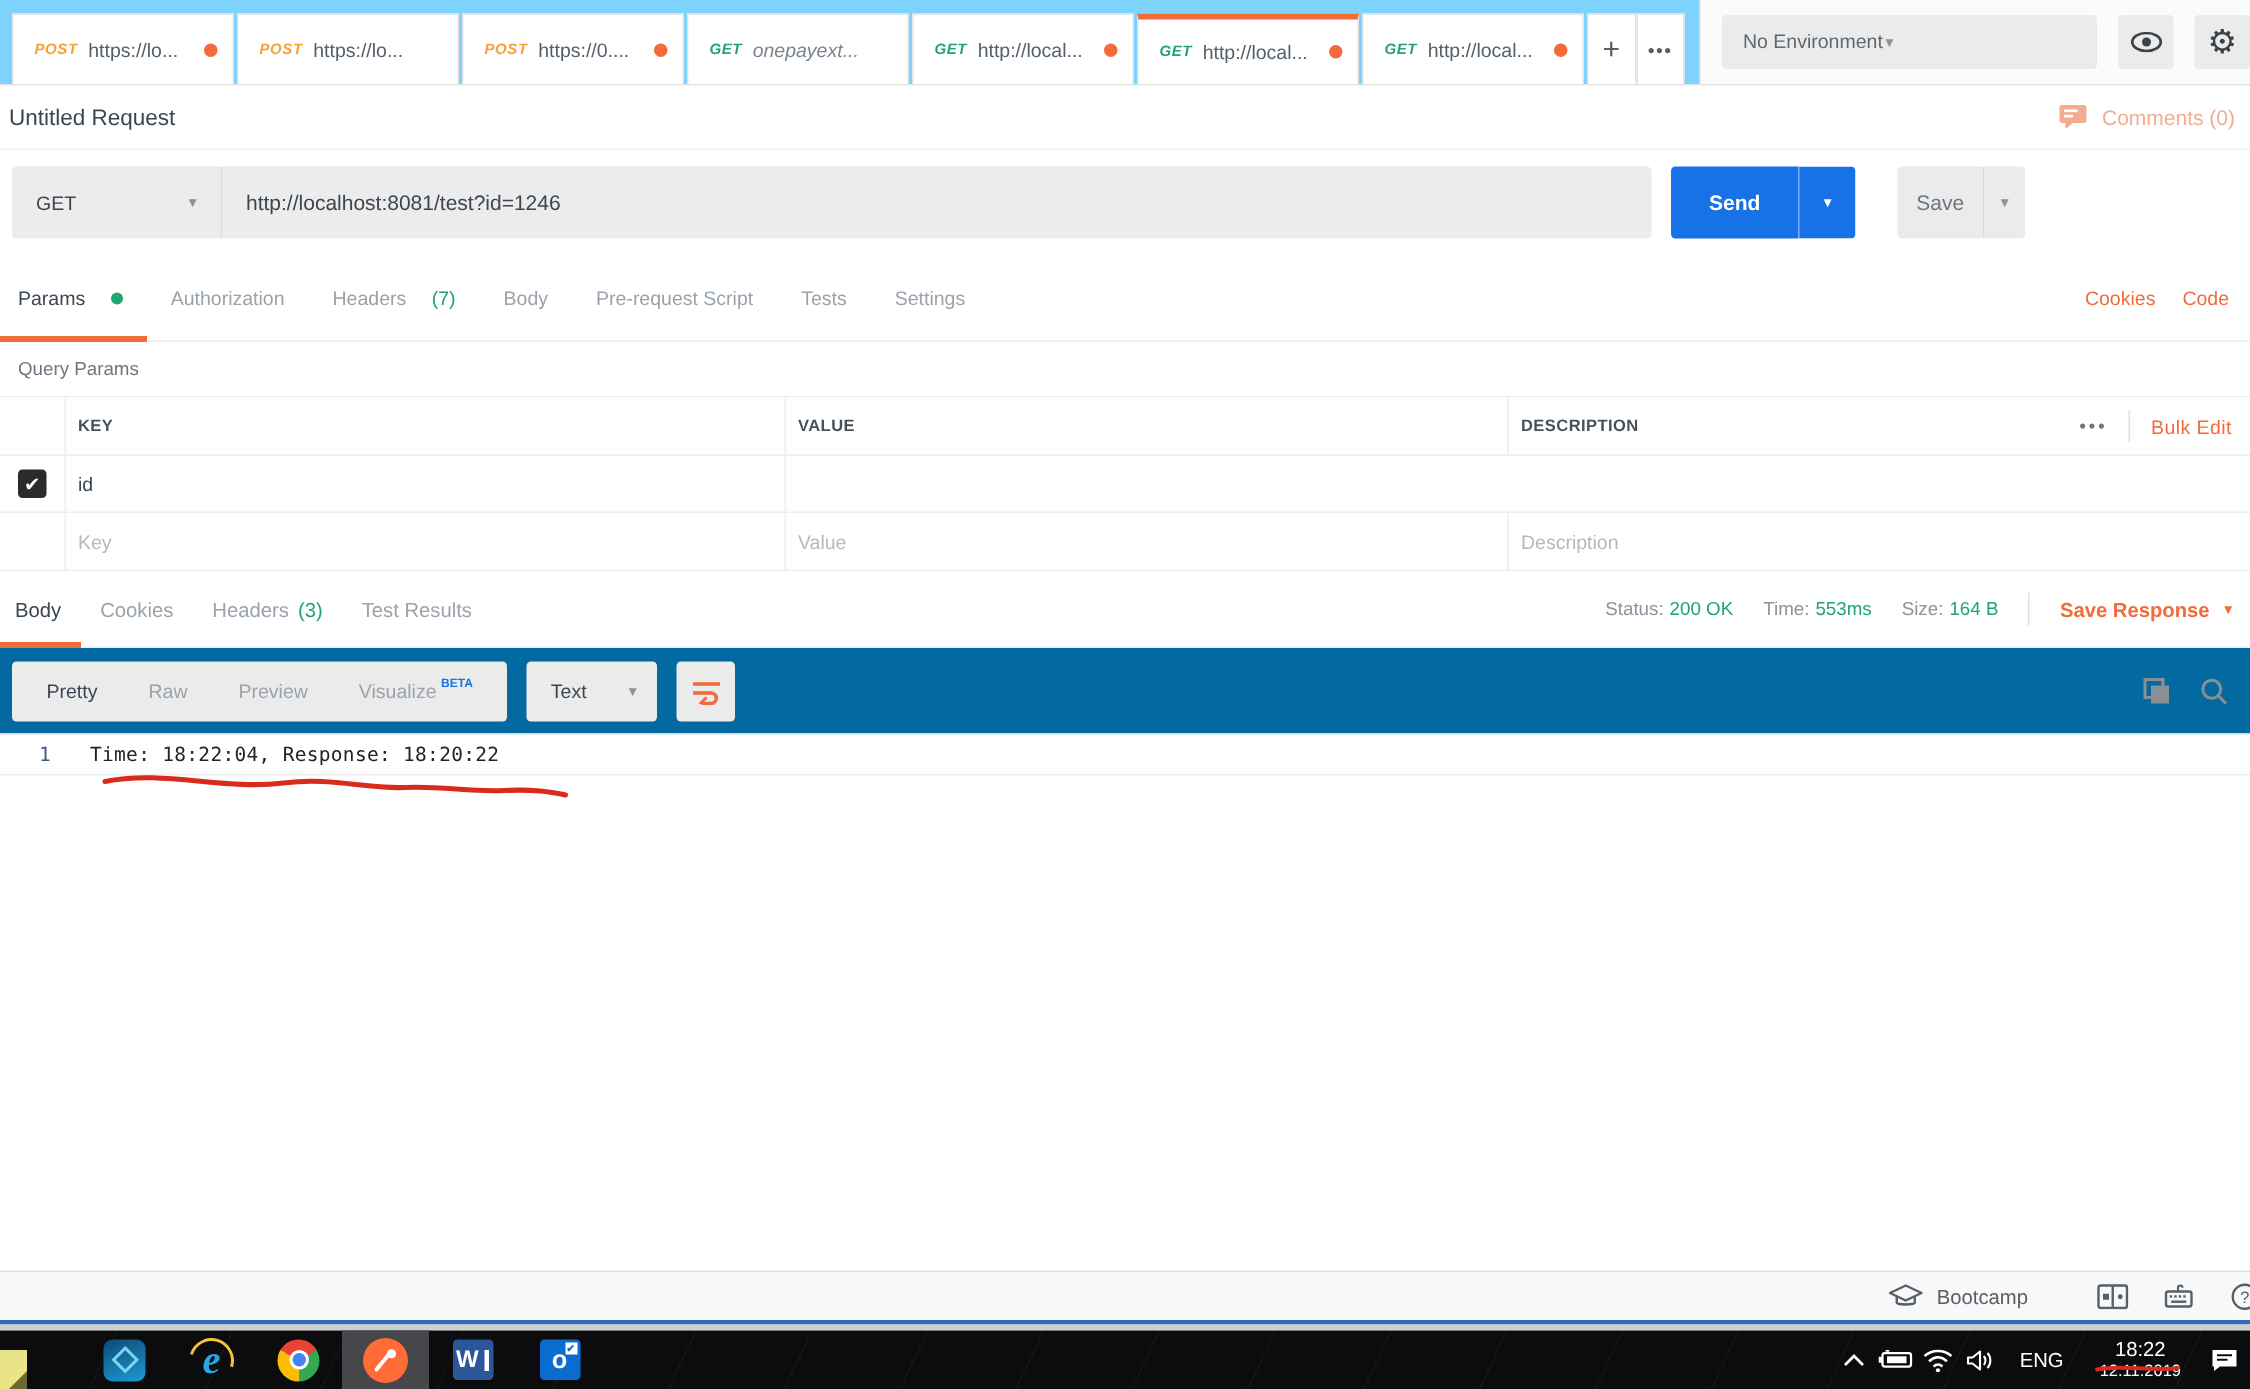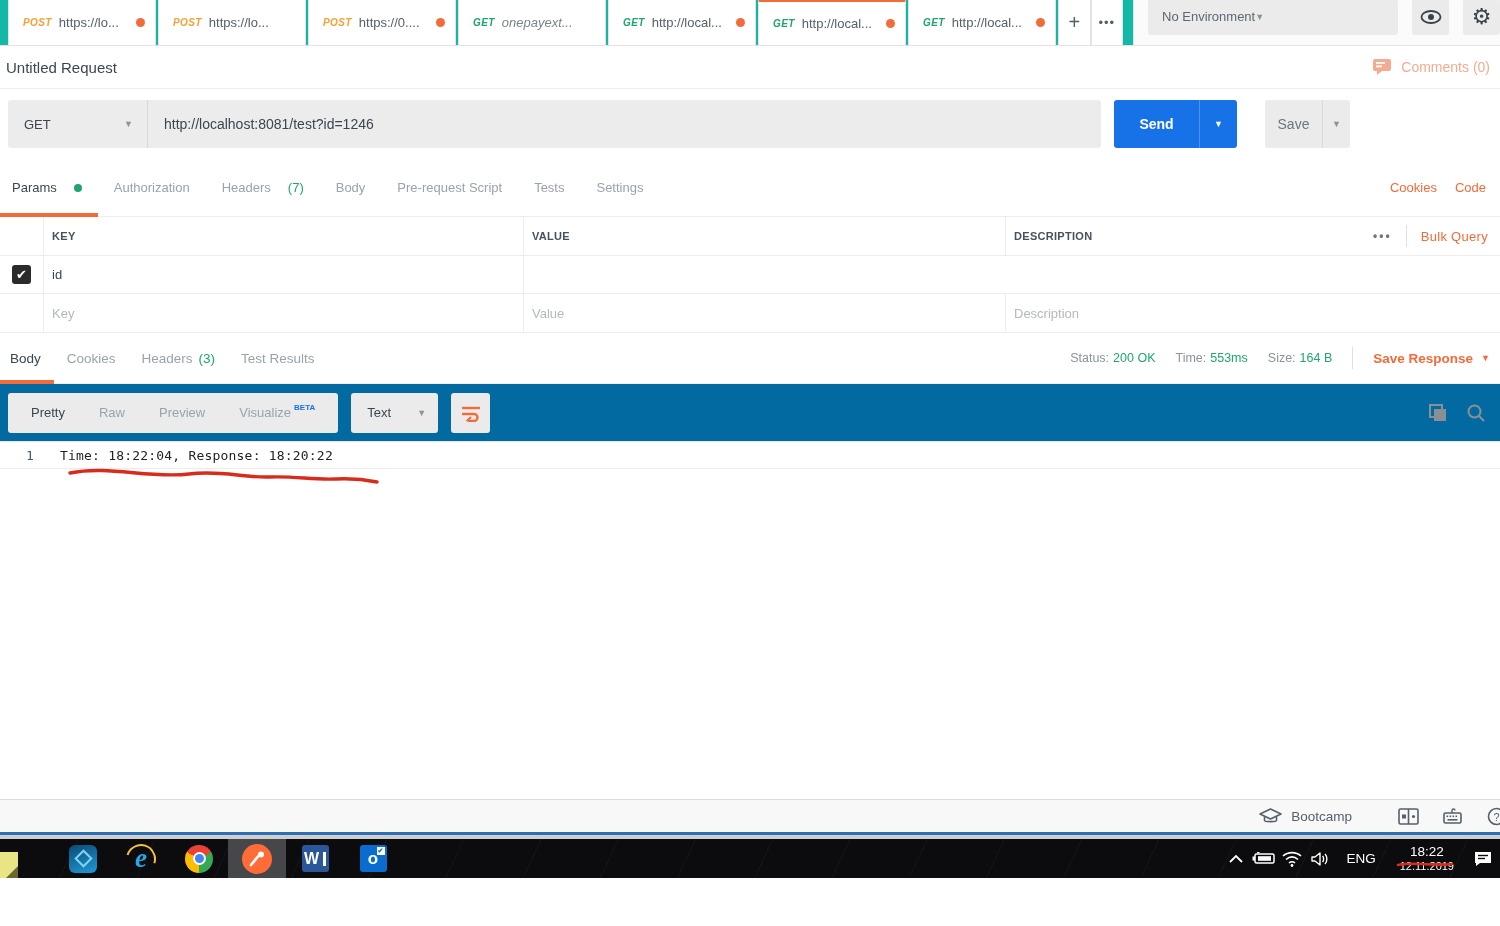--- a/index.html
+++ b/index.html
@@ -1,21 +1,21 @@
 <!DOCTYPE html>
 <html><head>
 <meta charset="utf-8">
 <style>
   * { margin:0; padding:0; box-sizing:border-box; }
   html,body { width:1500px; height:926px; overflow:hidden; }
   body { font-family:"Liberation Sans", sans-serif; background:#fff; color:#3b4651; }
   .app { width:1500px; height:926px; display:flex; flex-direction:column; }
 
   
-  .tabstrip { height:46px; display:flex; align-items:flex-end; background:#14b8a6; border-bottom:1px solid #e3e3e3; }
+  .tabstrip { height:57px; display:flex; align-items:flex-end; background:#7dd3fc; border-bottom:1px solid #e3e3e3; }
   .tabs { display:flex; align-items:flex-end; padding-left:8px; }
   .rtab { width:148px; height:47px; background:#fff; border:1px solid #e3e3e3; border-bottom:none; margin-right:2px;
           display:flex; align-items:center; gap:7px; padding:0 10px 0 14px; cursor:pointer; position:relative; }
   .rtab .meth { font-size:10px; font-weight:700; letter-spacing:.4px; font-style:italic; }
   .rtab .meth.post { color:#f8a036; }
   .rtab .meth.get  { color:#21a56f; }
   .rtab .ttl { font-size:13px; color:#55606a; white-space:nowrap; overflow:hidden; flex:1; }
   .rtab .ttl.preview { font-style:italic; color:#7b858d; }
   .rtab .dot { width:9px; height:9px; border-radius:50%; background:#f26b3a; flex:none; }
   .rtab.active { border-top:4px solid #f26b3a; }
@@ -261,31 +261,32 @@
       <div class="rt">
           <span>Settings</span>
         </div>
     </div>
     <div class="rt-right">
       <span class="olink">Cookies</span>
       <span class="olink">Code</span>
     </div>
   </div>
 
+  <div class="qp-title">Query Params</div>
   <div class="ptable">
     <div class="prow hrow">
       <div class="c1"></div>
       <div class="c2">KEY</div>
       <div class="c3">VALUE</div>
       <div class="c4">
         <span>DESCRIPTION</span>
         <span class="hmore">
           <span class="hdots">•••</span>
           <span class="vdiv"></span>
-          <span class="bulk">Bulk Query</span>
+          <span class="bulk">Bulk Edit</span>
         </span>
       </div>
     </div>
     <div class="prow drow">
       <div class="c1">
           <span class="cbox">
             <span>✔</span>
           </span>
         </div>
       <div class="c2">id</div>

